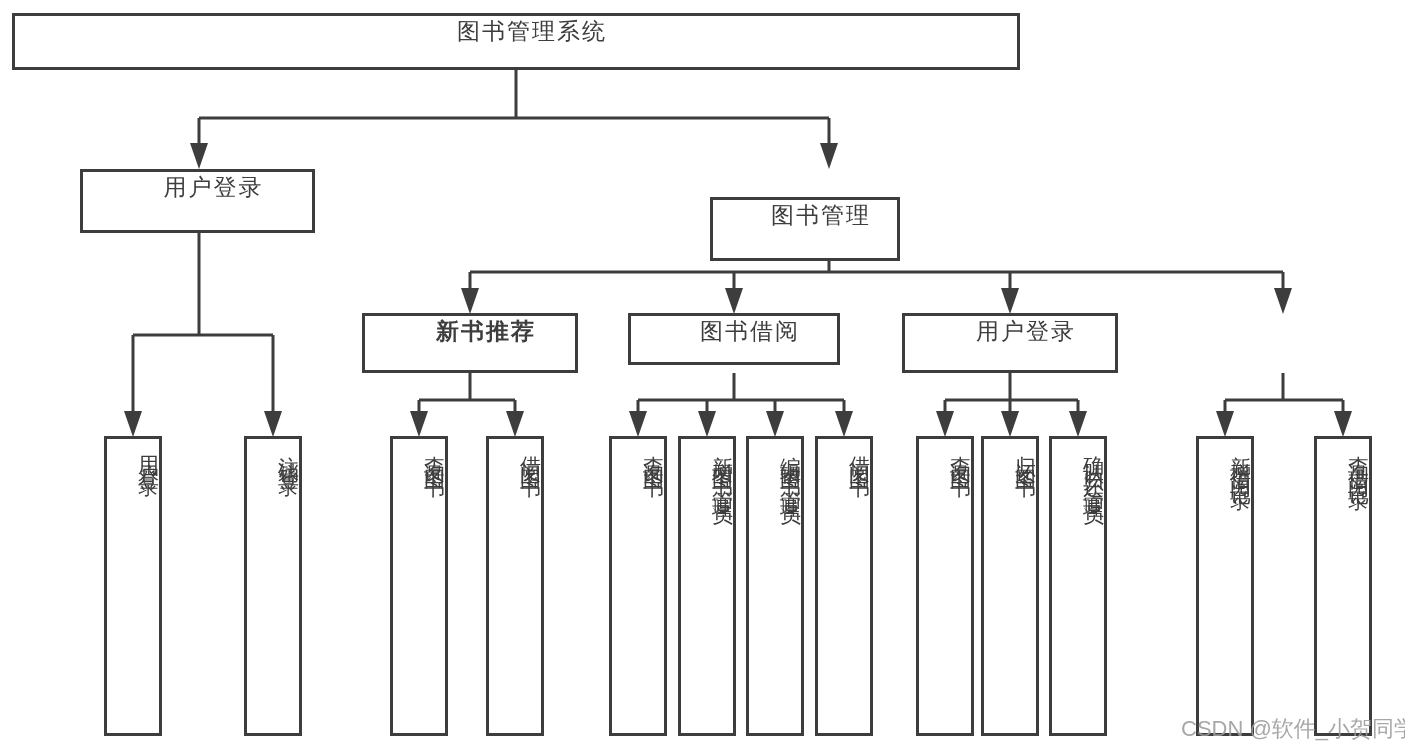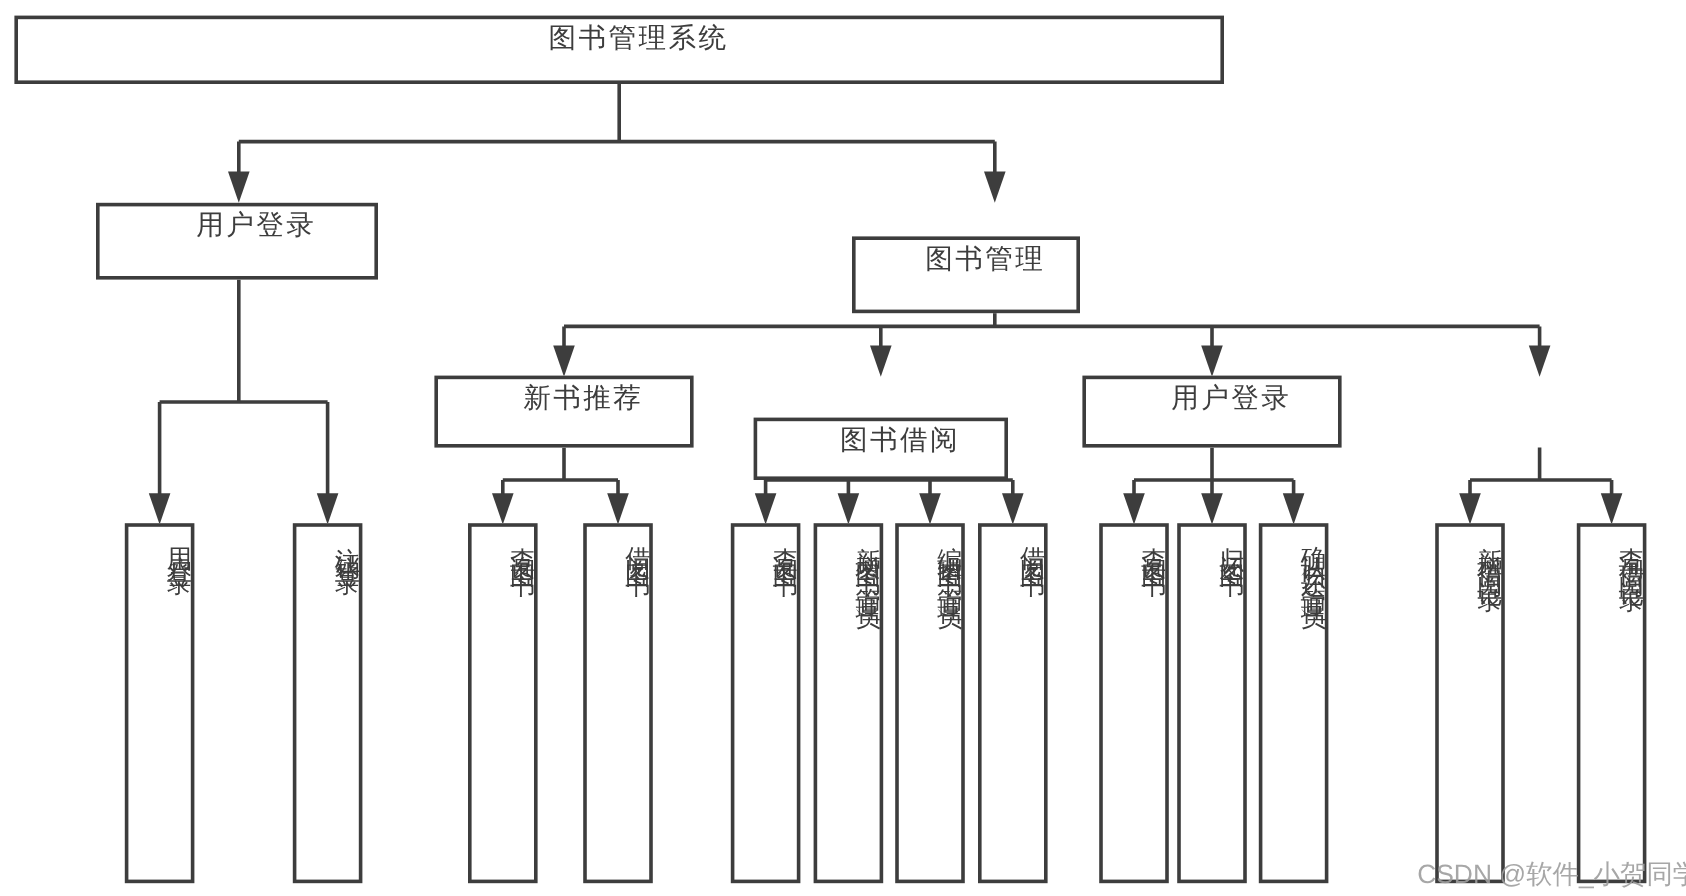--- a/index.html
+++ b/index.html
@@ -36,22 +36,22 @@
     writing-mode: vertical-rl;
     text-orientation: mixed;
     font-size: 21px;
     letter-spacing: 7px;
     line-height: 1;
     white-space: nowrap;
   }
   .root-box   { left: 12px;  top: 13px;  width: 1008px; height: 57px; }
   .lvl2-a     { left: 80px;  top: 169px; width: 235px;  height: 64px; }
   .lvl2-b     { left: 710px; top: 169px; width: 190px;  height: 64px; margin-top: 28px; }
-  .lvl3-a     { left: 362px; top: 313px; width: 216px;  height: 60px; }
-  .lvl3-b     { left: 628px; top: 313px; width: 212px;  height: 52px; margin-top: 35px; }
+  .lvl3-a     { left: 362px; top: 313px; width: 216px;  height: 60px; font-weight: bold; }
+  .lvl3-b     { left: 628px; top: 313px; width: 212px;  height: 52px; }
   .lvl3-c     { left: 902px; top: 313px; width: 216px;  height: 60px; }
   .lvl3-d     { left: 1172px;top: 313px; width: 216px;  height: 60px; }
   .leaf       { top: 436px; width: 58px; height: 300px; }
   .lf-1  { left: 104px; }
   .lf-2  { left: 244px; }
   .lf-3  { left: 390px; }
   .lf-4  { left: 486px; }
   .lf-5  { left: 609px; }
   .lf-6  { left: 678px; }
   .lf-7  { left: 746px; }

